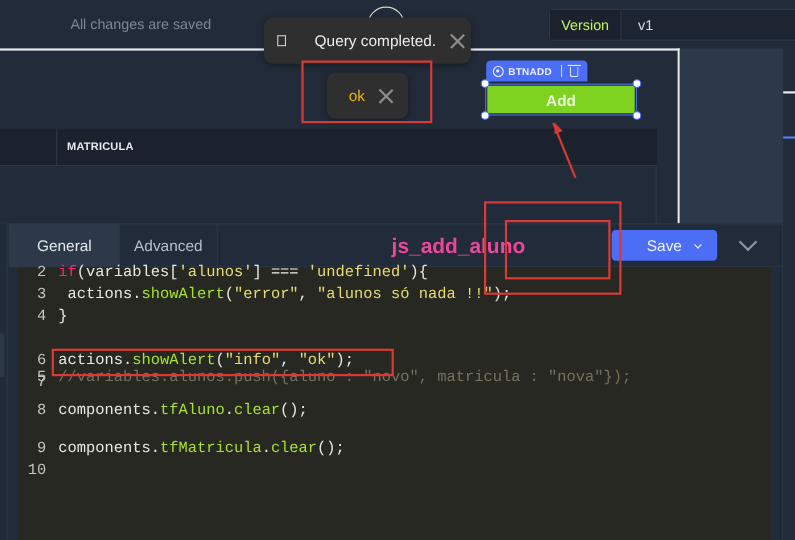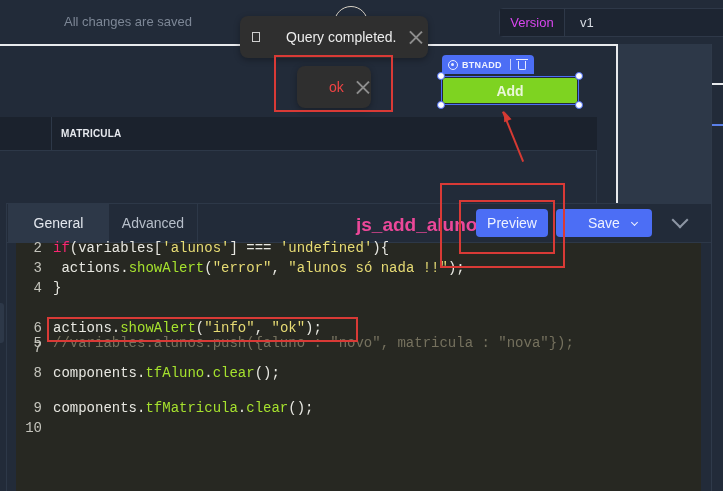--- a/index.html
+++ b/index.html
@@ -4,21 +4,21 @@
 <style>
   * { box-sizing: border-box; margin: 0; padding: 0; }
   html, body { width: 723px; height: 491px; overflow: hidden; background: #1f2937; font-family: "Liberation Sans", sans-serif; }
   .root { position: relative; width: 723px; height: 491px; background: #222b39; overflow: hidden; }
 
   
   .topbar { position: absolute; left: 0; top: 0; width: 723px; height: 44px; background: #222b39; }
   .saved-text { position: absolute; left: 64px; top: 14px; font-size: 13px; color: #7d8796; }
   .avatar-ring { position: absolute; left: 334px; top: 6px; width: 34px; height: 34px; border-radius: 50%; border: 1.5px solid #d8d1c4; }
   .version-box { position: absolute; left: 499px; top: 8px; width: 230px; height: 29px; border: 1px solid #2e3848; border-radius: 4px; background: #1d2532; display: flex; }
-  .version-label { width: 65px; height: 100%; display: flex; align-items: center; justify-content: center; font-size: 13px; color: #d946ef; border-right: 1px solid #2e3848; background: #1b222e; }
+  .version-label { width: 65px; height: 100%; display: flex; align-items: center; justify-content: center; font-size: 13px; color: #bef264; border-right: 1px solid #2e3848; background: #1b222e; }
   .version-value { padding-left: 15px; display: flex; align-items: center; font-size: 13px; color: #d6dbe2; }
 
   
   .canvas { position: absolute; left: 0; top: 44px; width: 618px; height: 160px; background: #222b39; border-top: 2px solid #e8eaed; }
   .canvas-right-border { position: absolute; left: 616px; top: 44px; width: 2px; height: 160px; background: #e8eaed; }
   .side-panel { position: absolute; left: 618px; top: 44px; width: 93px; height: 160px; background: #2d3848; }
   .far-right { position: absolute; left: 711px; top: 44px; width: 12px; height: 447px; background: #222b39; border-left: 1px solid #2f3a4a; }
   .far-right .line1 { position: absolute; left: 0; top: 39px; width: 12px; height: 1.5px; background: #e8eaed; }
   .far-right .line2 { position: absolute; left: 0; top: 80px; width: 12px; height: 1.5px; background: #5a7fe8; }
 
@@ -45,21 +45,21 @@
 
   
   .toast-query { position: absolute; left: 240px; top: 16px; width: 188px; height: 42px; background: #2f2f2f; border-radius: 8px; display: flex; align-items: center; box-shadow: 0 2px 6px rgba(0,0,0,0.3); }
   .toast-query .icon-box { width: 8px; height: 10px; border: 1.2px solid #cfcfcf; margin-left: 12px; }
   .toast-query .msg { margin-left: 26px; font-size: 14px; color: #ececec; }
   .toast-close { position: relative; width: 13px; height: 13px; margin-left: 12px; }
   .toast-close::before, .toast-close::after { content: ""; position: absolute; left: 6px; top: -2px; width: 1.6px; height: 17px; background: #8e8e8e; }
   .toast-close::before { transform: rotate(45deg); }
   .toast-close::after { transform: rotate(-45deg); }
   .toast-ok { position: absolute; left: 297px; top: 66px; width: 74px; height: 42px; background: #2f2f2f; border-radius: 8px; display: flex; align-items: center; box-shadow: 0 2px 6px rgba(0,0,0,0.3); }
-  .toast-ok .msg { margin-left: 32px; font-size: 14px; color: #ef4444; }
+  .toast-ok .msg { margin-left: 20px; font-size: 14px; color: #eab308; }
 
   
   .red-box { position: absolute; border: 2px solid #d93a36; }
   .arrow-line { position: absolute; left: 502px; top: 112px; width: 2px; height: 54px; background: #d63a33; transform-origin: top left; transform: rotate(-22deg); }
   .arrow-head { position: absolute; left: 502px; top: 111px; width: 0; height: 0; border-left: 4px solid transparent; border-right: 4px solid transparent; border-bottom: 10px solid #d63a33; transform: rotate(-22deg); }
 
   
   .editor-header { position: absolute; left: 0; top: 203px; width: 711px; height: 40px; background: #222b39; border-top: 1px solid #2d3848; border-bottom: 1px solid #2d3848; }
   .left-gutter { position: absolute; left: 0; top: 203px; width: 7px; height: 288px; background: #222b39; border-right: 1px solid #2d3848; }
   .left-gutter .nub { position: absolute; left: 0; top: 100px; width: 4px; height: 40px; background: #2d3848; border-radius: 0 3px 3px 0; }
@@ -134,21 +134,20 @@
     <span class="toast-close"></span>
   </div>
 
   <div class="editor-header"></div>
   <div class="left-gutter">
     <div class="nub"></div>
   </div>
   <div class="tab-general">General</div>
   <div class="tab-advanced">Advanced</div>
   <span class="query-name">js_add_aluno</span>
-  <div class="preview-btn">Preview</div>
   <div class="save-btn">
     <span>Save</span>
     <span class="caret"></span>
   </div>
   <span class="collapse-chevron"></span>
 
   <div class="code-area">
     <div class="code-line" style="top:-5px;"><span class="ln">2</span><span class="kw">if</span>(variables[<span class="str">'alunos'</span>] === <span class="str">'undefined'</span>){</div>
     <div class="code-line" style="top:15px;"><span class="ln">3</span> actions.<span class="fn">showAlert</span>(<span class="str">"error"</span>, <span class="str">"alunos só nada !!"</span>);</div>
     <div class="code-line" style="top:35px;"><span class="ln">4</span>}</div>

